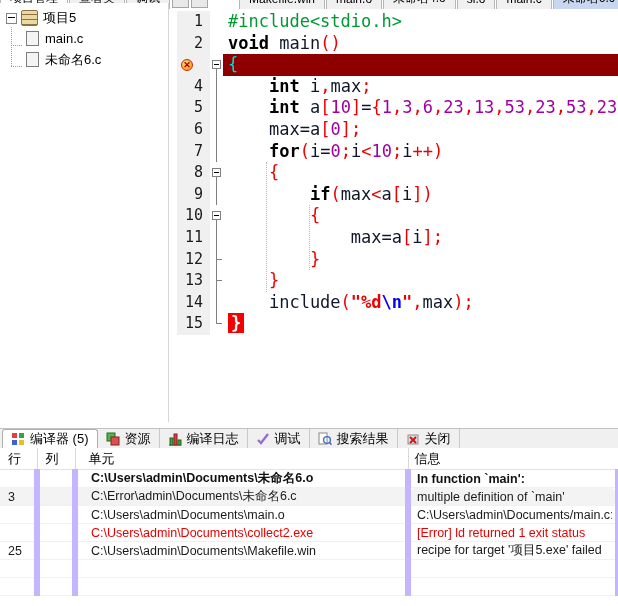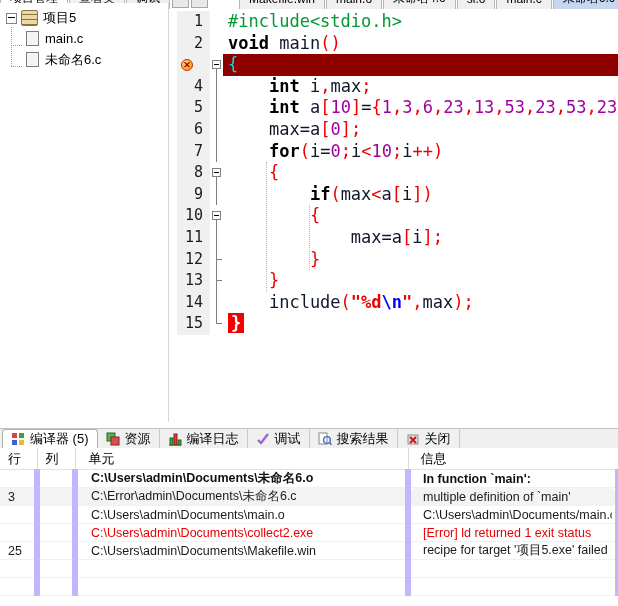--- a/index.html
+++ b/index.html
@@ -70,21 +70,21 @@
   .btab svg{display:block;}
 
   
   .msg-table-wrap{position:absolute;left:0;top:448px;width:618px;height:158px;background:#fff;overflow:hidden;}
   table.msg{border-collapse:collapse;table-layout:fixed;width:618px;font-size:12.5px;}
   table.msg th{font-weight:normal;text-align:left;height:21px;border-right:1px solid #d9d9d9;border-bottom:1px solid #e2e2e2;
                padding:0 0 0 8px;font-size:13px;color:#000;background:#fff;}
   table.msg td{height:17px;border-right:6px solid #c4b5fd;border-bottom:1px solid #f1f1f1;padding:0 0 0 8px;
                white-space:nowrap;overflow:hidden;color:#1a1a1a;}
   table.msg th:nth-child(3),table.msg td:nth-child(3){padding-left:13px;}
-  table.msg th:last-child,table.msg td:last-child{padding-left:12px;border-radius:10px;}
+  table.msg th:last-child,table.msg td:last-child{padding-left:6px;border-radius:10px;}
   tr.bold td{font-weight:bold;color:#111;}
   tr.selected td{background:#f3f3f3;}
   tr.error td{color:var(--err-text);}
 </style>
 </head>
 <body>
 
 <div class="top-strip">
   <div class="top-strip-inner">
     <span id="left-tabs" style="display:flex">

